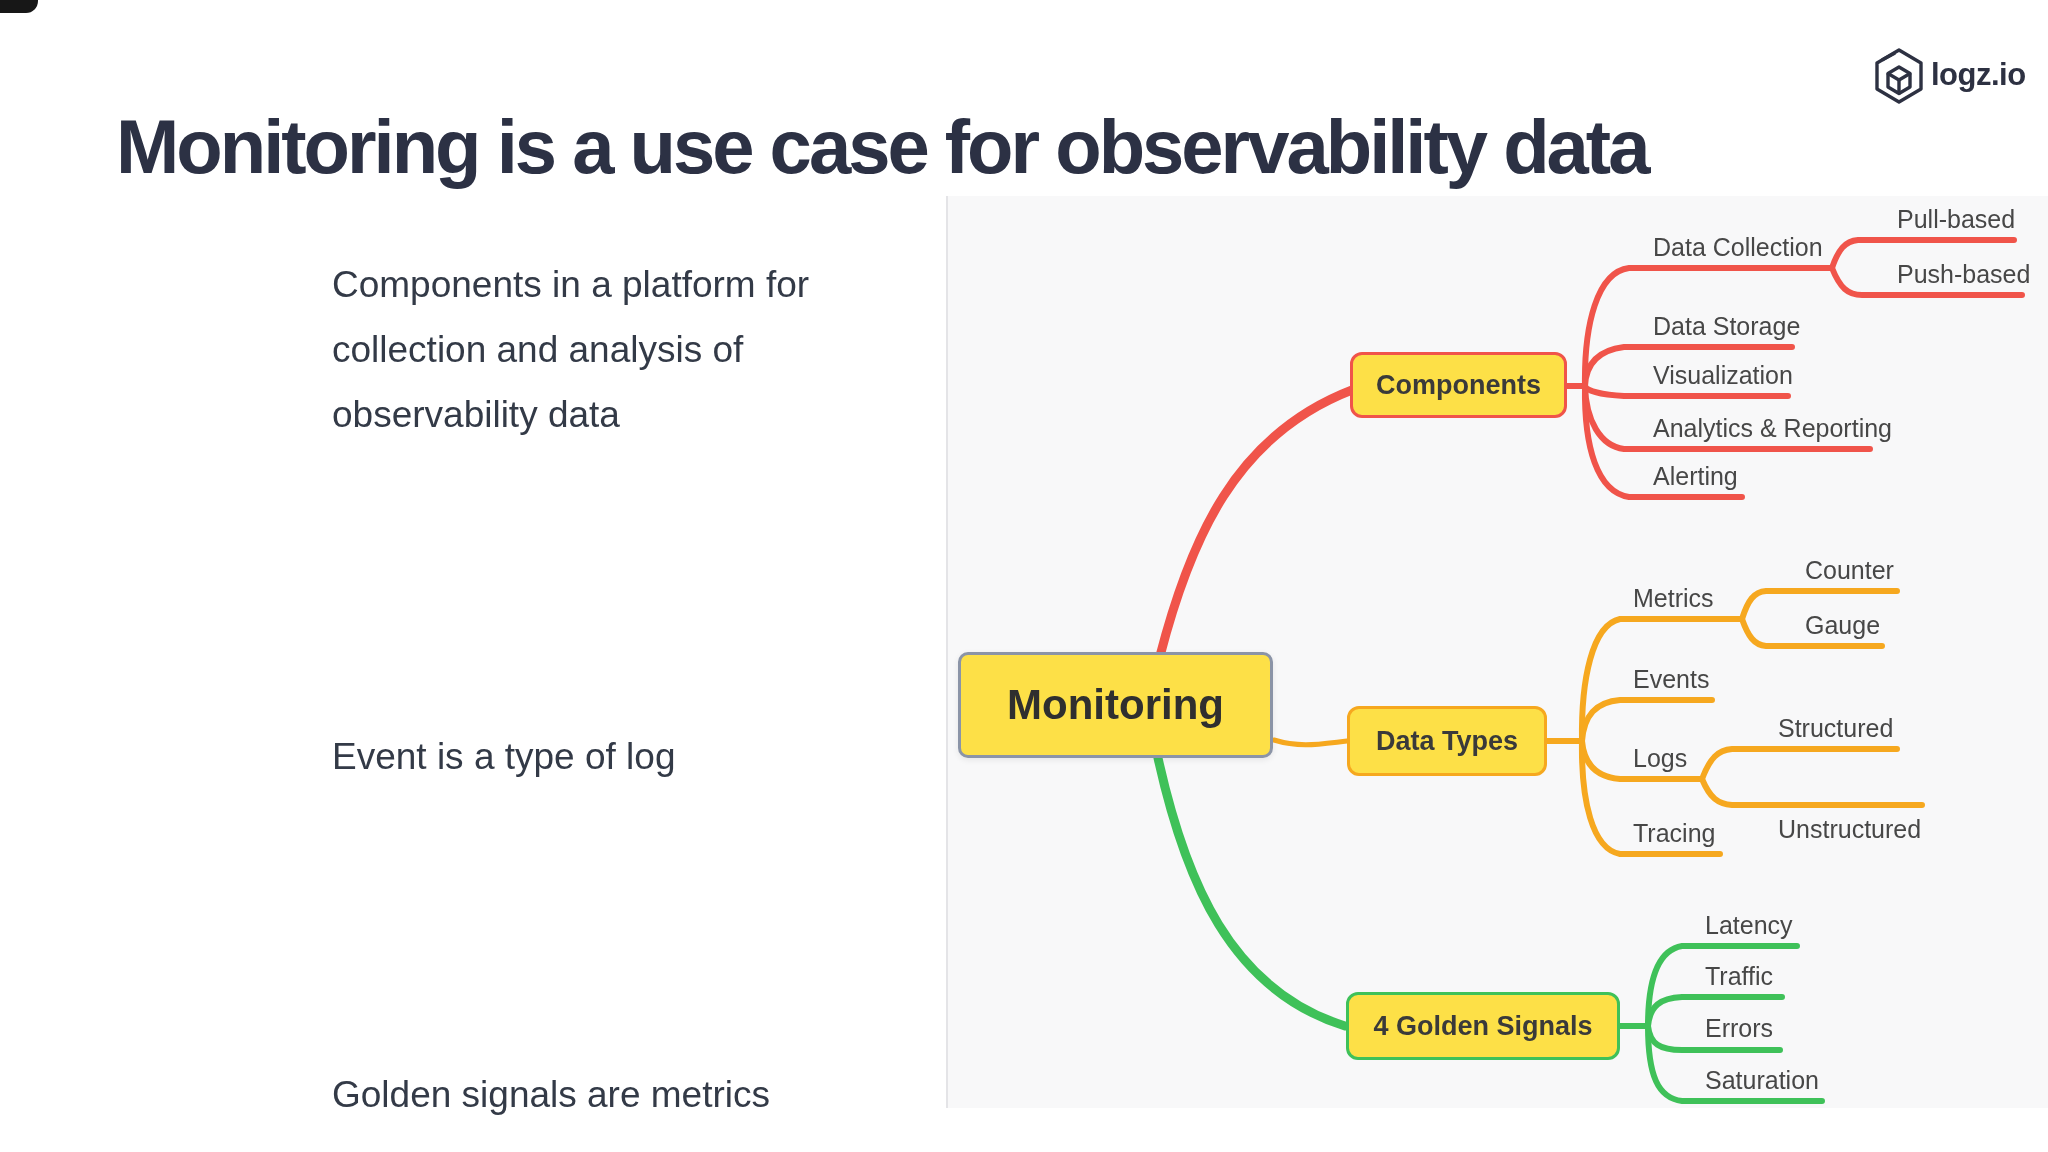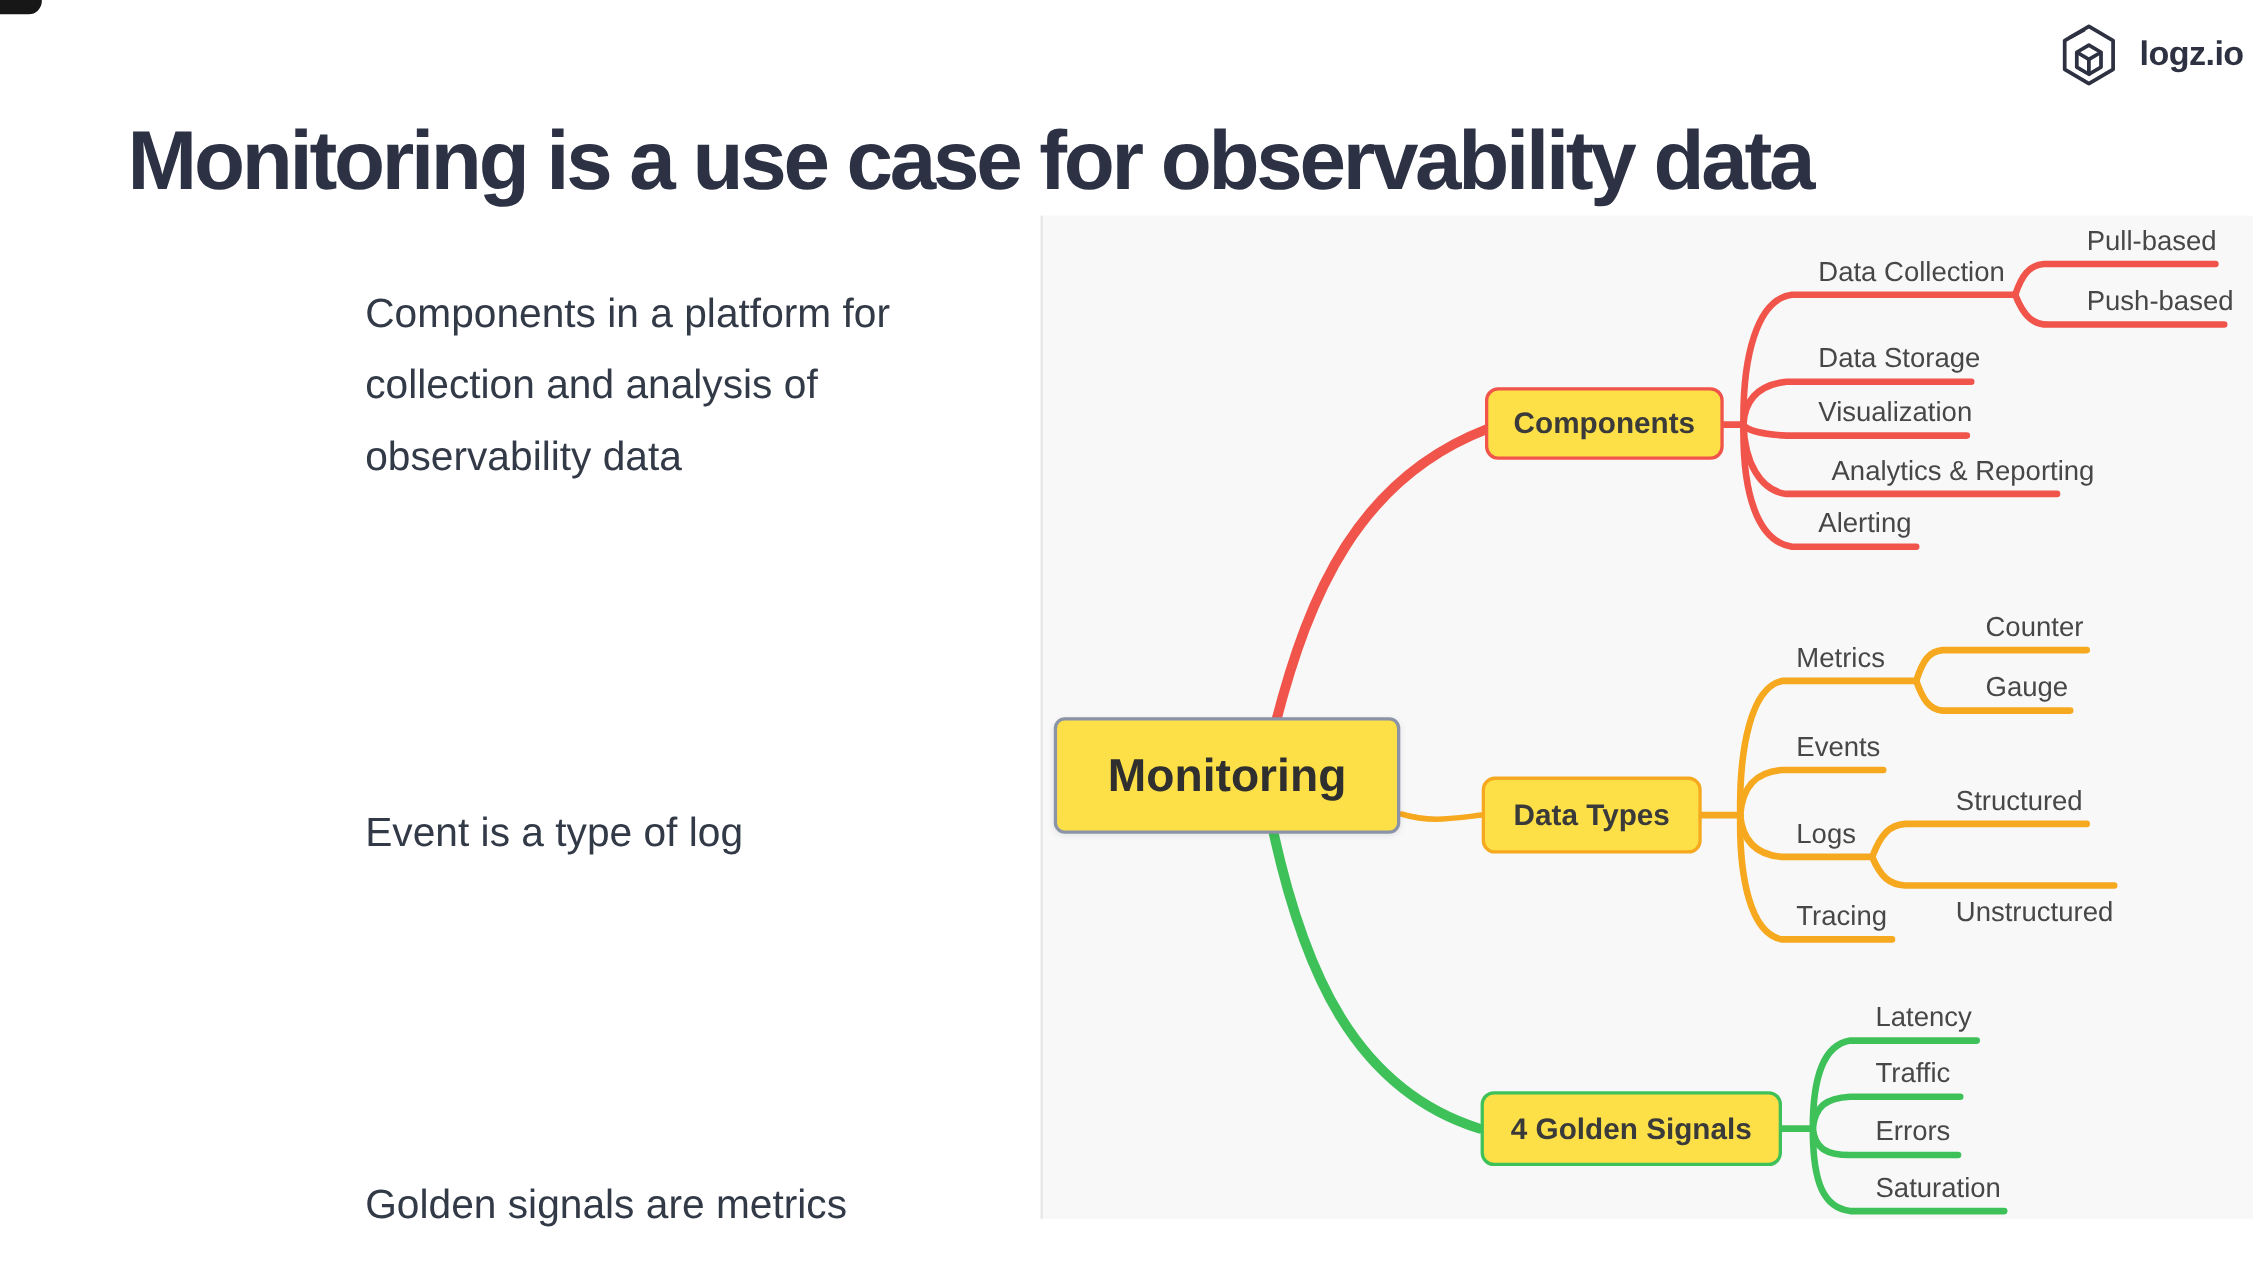--- a/index.html
+++ b/index.html
@@ -10,21 +10,21 @@
   .corner-mark{
     position:absolute;left:0;top:0;width:38px;height:13px;
     background:#171717;border-bottom-right-radius:12px;
   }
   .page-title{
     position:absolute;left:116px;top:52px;width:1760px;
     font-size:76px;font-weight:800;letter-spacing:-3px;
     color:#2c3144;white-space:nowrap;
   }
   .logo{
-    position:absolute;left:1872px;top:20px;display:flex;align-items:center;gap:19px;
+    position:absolute;left:1872px;top:46px;display:flex;align-items:center;gap:5px;
   }
   .logo-text{
     font-size:31px;font-weight:700;color:#2d3142;letter-spacing:-0.5px;
   }
   .note{
     position:absolute;left:332px;width:590px;
     font-size:37px;line-height:1.76;color:#333a47;
   }
   .note-1{top:252px;}
   .note-2{top:724px;}
@@ -126,21 +126,21 @@
 <div class="node node-root">Monitoring</div>
 <div class="node node-branch node-components">Components</div>
 <div class="node node-branch node-datatypes">Data Types</div>
 <div class="node node-branch node-golden">4 Golden  Signals</div>
 
 <div class="leaf" style="left:1653px;top:234px;">Data Collection</div>
 <div class="leaf" style="left:1897px;top:206px;">Pull-based</div>
 <div class="leaf" style="left:1897px;top:261px;">Push-based</div>
 <div class="leaf" style="left:1653px;top:313px;">Data Storage</div>
 <div class="leaf" style="left:1653px;top:362px;">Visualization</div>
-<div class="leaf" style="left:1653px;top:415px;margin-left:12px;">Analytics &amp; Reporting</div>
+<div class="leaf" style="left:1653px;top:415px;">Analytics &amp; Reporting</div>
 <div class="leaf" style="left:1653px;top:463px;">Alerting</div>
 
 <div class="leaf" style="left:1633px;top:585px;">Metrics</div>
 <div class="leaf" style="left:1805px;top:557px;">Counter</div>
 <div class="leaf" style="left:1805px;top:612px;">Gauge</div>
 <div class="leaf" style="left:1633px;top:666px;">Events</div>
 <div class="leaf" style="left:1633px;top:745px;">Logs</div>
 <div class="leaf" style="left:1778px;top:715px;">Structured</div>
 <div class="leaf" style="left:1778px;top:816px;">Unstructured</div>
 <div class="leaf" style="left:1633px;top:820px;">Tracing</div>

